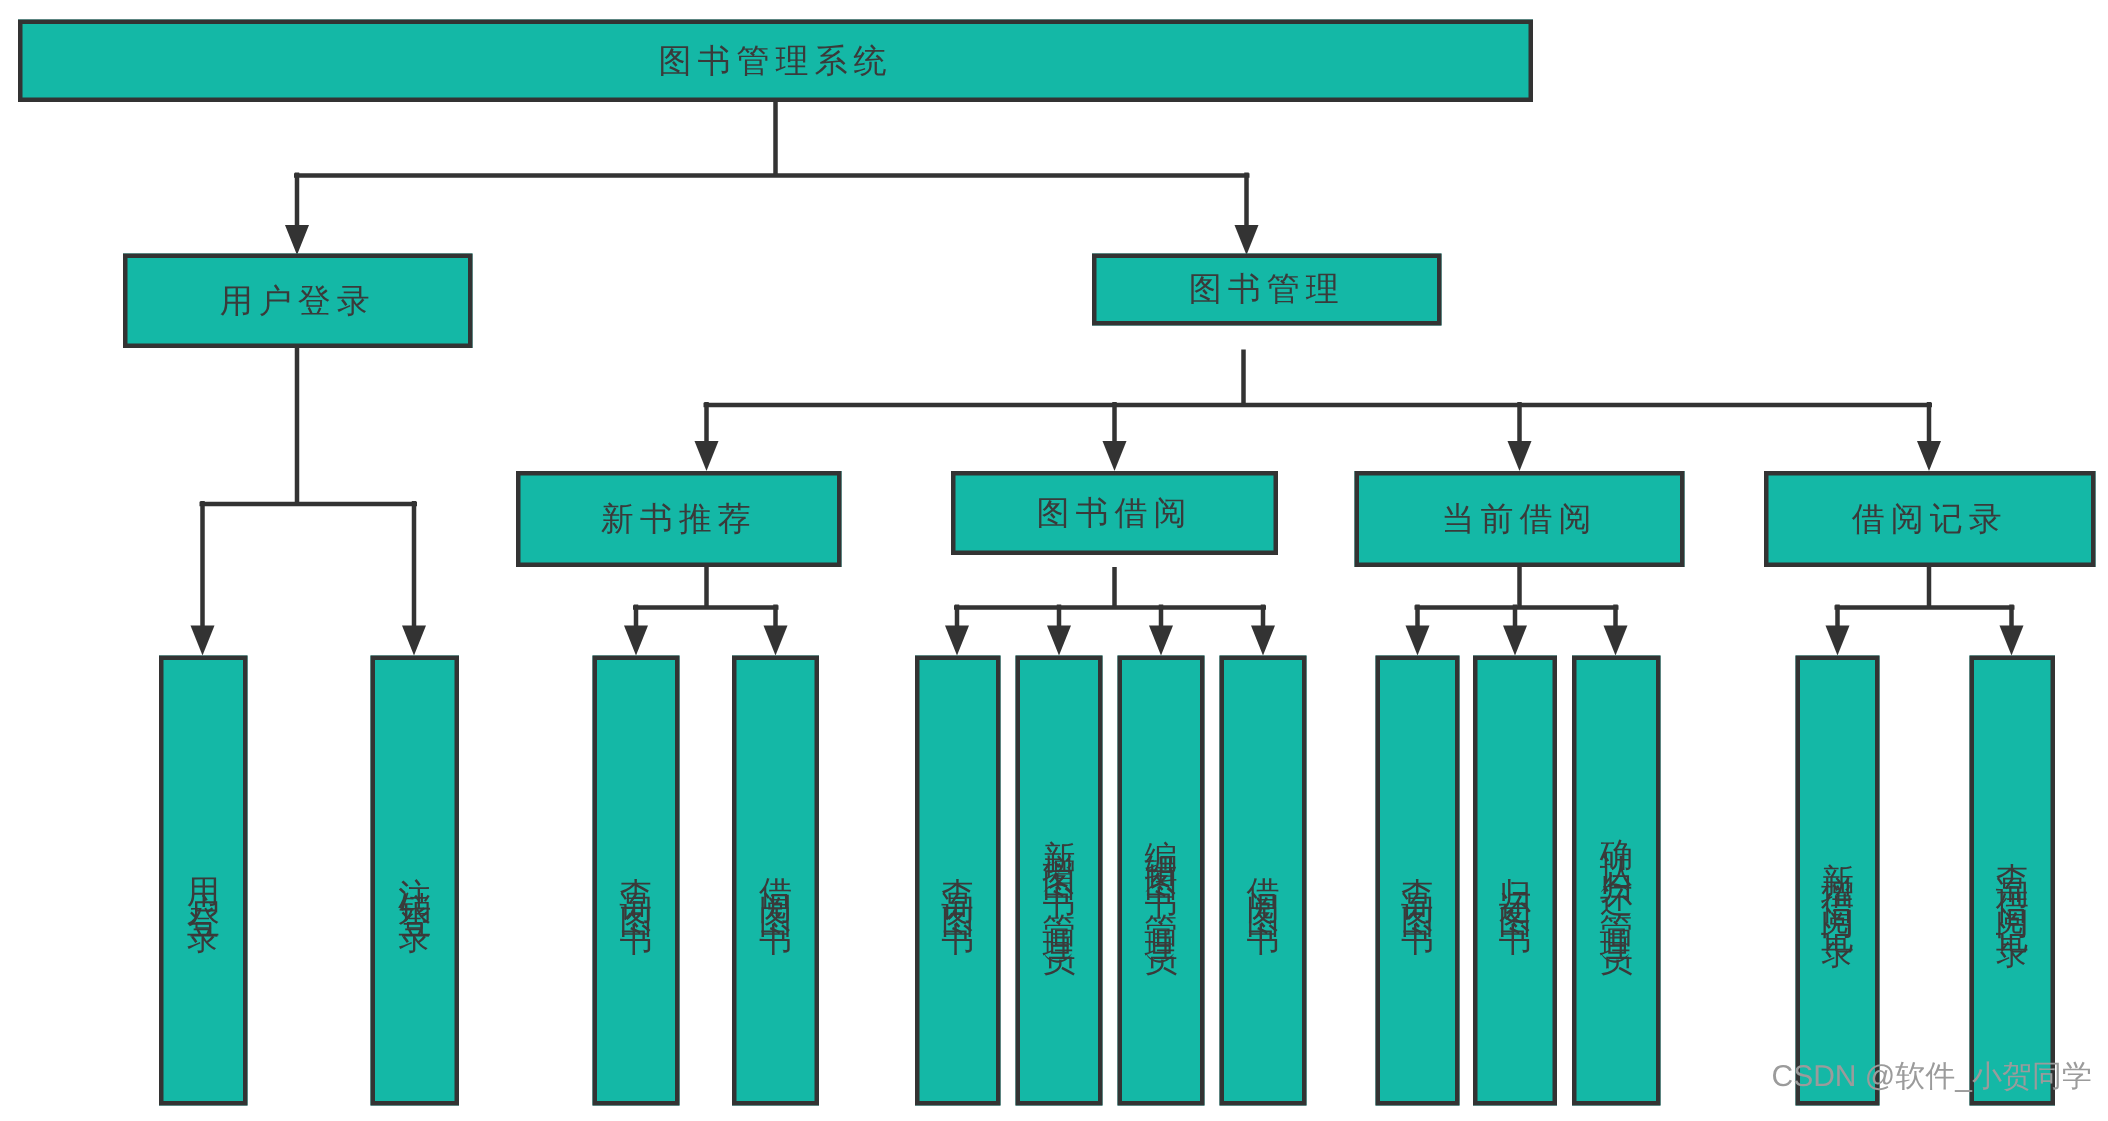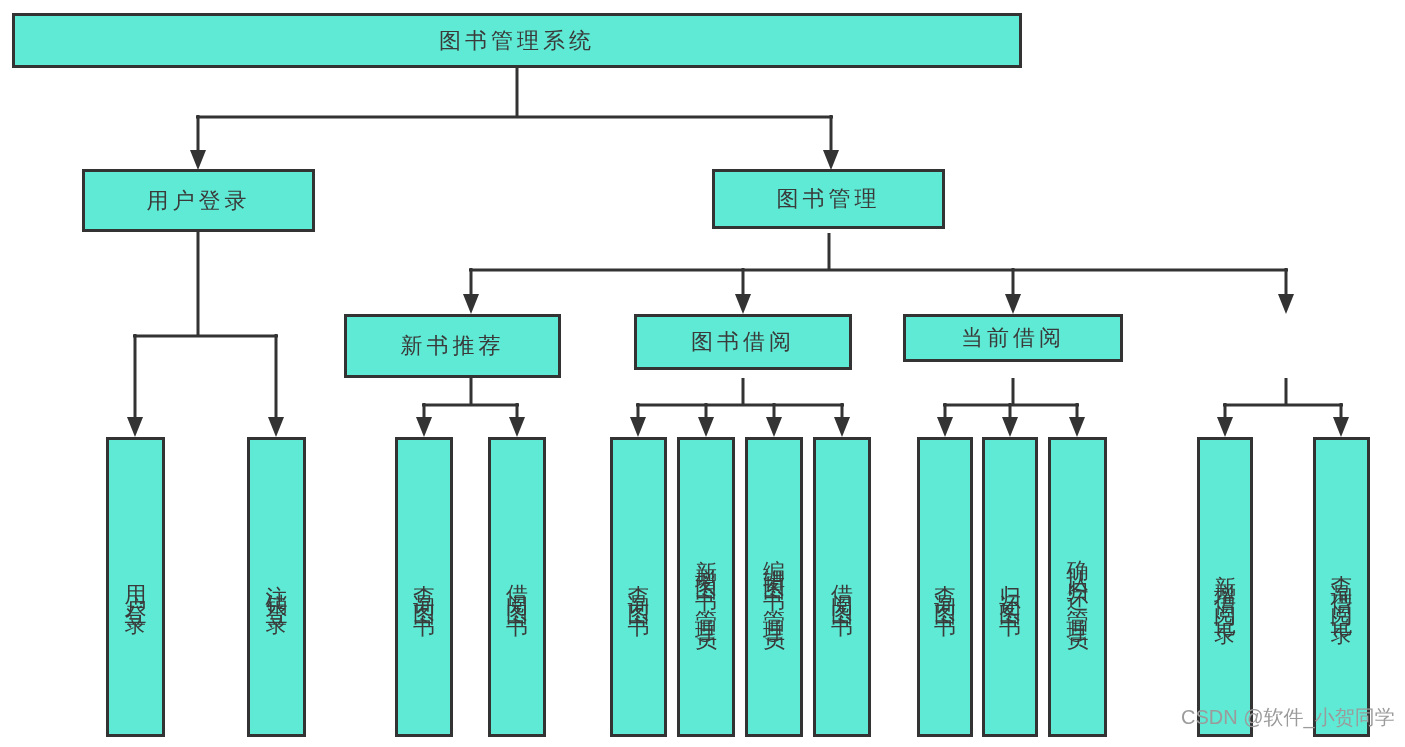--- a/index.html
+++ b/index.html
@@ -9,21 +9,21 @@
     background:var(--background,#fff);
     font-family:"Liberation Sans", sans-serif;
   }
   .stage { position:absolute; inset:0; }
   svg.connectors { position:absolute; left:0; top:0; width:1405px; height:747px; }
   .cl { stroke:var(--line,#333); stroke-width:3; fill:none; }
   .ah { fill:var(--line,#333); stroke:none; }
   .box {
     position:absolute; box-sizing:border-box;
     border:3px solid var(--line,#333);
-    background:#5eead4;
+    background:#14b8a6;
     display:flex; align-items:center; justify-content:center;
     color:var(--text,#3a3a3a);
     text-align:center;
   }
   .h { font-size:22px; letter-spacing:4px; white-space:nowrap; }
   .v {
     writing-mode:vertical-rl;
     font-size:22px; letter-spacing:10px; line-height:1;
     white-space:nowrap;
   }
@@ -110,25 +110,26 @@
       <line class="cl" x1="1225" y1="403" x2="1225" y2="419"></line>
       <polygon class="ah" points="1217,417 1233,417 1225,437"></polygon>
       <line class="cl" x1="1341" y1="403" x2="1341" y2="419"></line>
       <polygon class="ah" points="1333,417 1349,417 1341,437"></polygon>
     </g>
   </svg>
 
   <div class="box h" style="left:12px;top:13px;width:1010px;height:55px;">图书管理系统</div>
 
   <div class="box h" style="left:82px;top:169px;width:233px;height:63px;">用户登录</div>
-  <div class="box h" style="left:712px;top:169px;width:233px;height:60px;">图书管理</div>
+  <div class="box h" style="left:728px;top:169px;width:233px;height:48px;">图书管理</div>
 
   <div class="box h" style="left:344px;top:314px;width:217px;height:64px;">新书推荐</div>
   <div class="box h" style="left:634px;top:314px;width:218px;height:56px;">图书借阅</div>
-  <div class="box h" style="left:903px;top:314px;width:220px;height:48px;">当前借阅</div>
+  <div class="box h" style="left:903px;top:314px;width:220px;height:64px;">当前借阅</div>
+  <div class="box h" style="left:1176px;top:314px;width:221px;height:64px;">借阅记录</div>
 
   <div class="box v" style="left:106px;top:437px;width:59px;height:300px;">用户登录</div>
   <div class="box v" style="left:247px;top:437px;width:59px;height:300px;">注销登录</div>
 
   <div class="box v" style="left:395px;top:437px;width:58px;height:300px;">查询图书</div>
   <div class="box v" style="left:488px;top:437px;width:58px;height:300px;">借阅图书</div>
 
   <div class="box v" style="left:610px;top:437px;width:57px;height:300px;">查询图书</div>
   <div class="box v" style="left:677px;top:437px;width:58px;height:300px;">新增图书（管理员）</div>
   <div class="box v" style="left:745px;top:437px;width:58px;height:300px;">编辑图书（管理员）</div>

